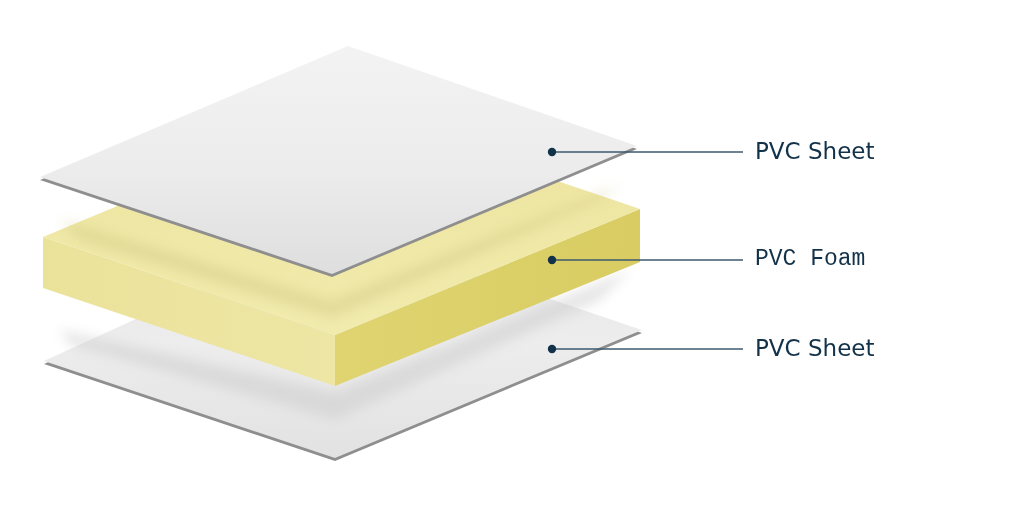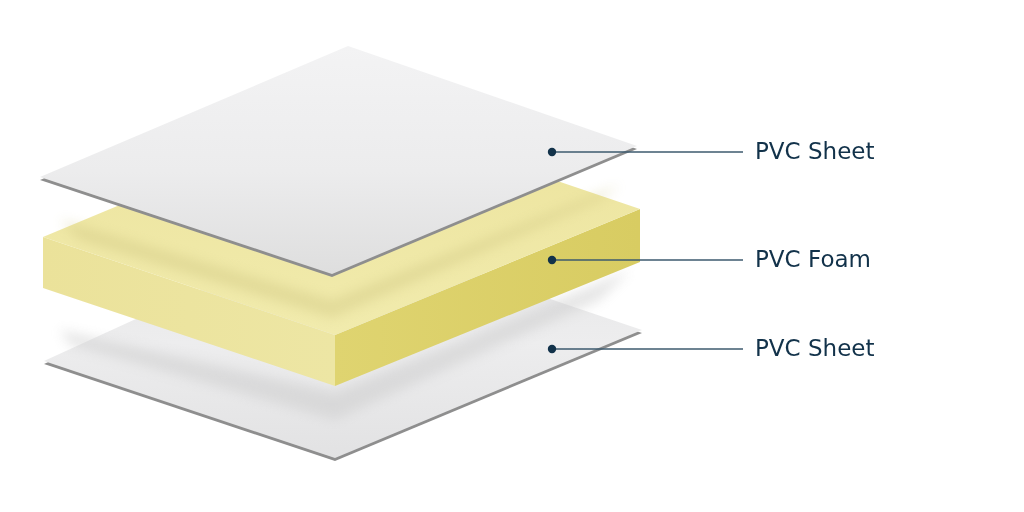--- a/index.html
+++ b/index.html
@@ -75,14 +75,14 @@
     <line x1="552" y1="260" x2="743" y2="260" stroke="#3d5a6e" stroke-width="1.6"></line>
     <circle cx="552" cy="260" r="4.2" fill="#12324a"></circle>
   </g>
   <g>
     <line x1="552" y1="349" x2="743" y2="349" stroke="#3d5a6e" stroke-width="1.6"></line>
     <circle cx="552" cy="349" r="4.2" fill="#12324a"></circle>
   </g>
 </svg>
 
 <div class="label" style="left:755px; top:140px;">PVC Sheet</div>
-<div class="label" style="left:755px; top:248px;">PVC Foam</div>
+<div class="label" style="left:755px; top:248px;font-family:Liberation Mono, monospace;">PVC Foam</div>
 <div class="label" style="left:755px; top:337px;">PVC Sheet</div>
 
 </body></html>

